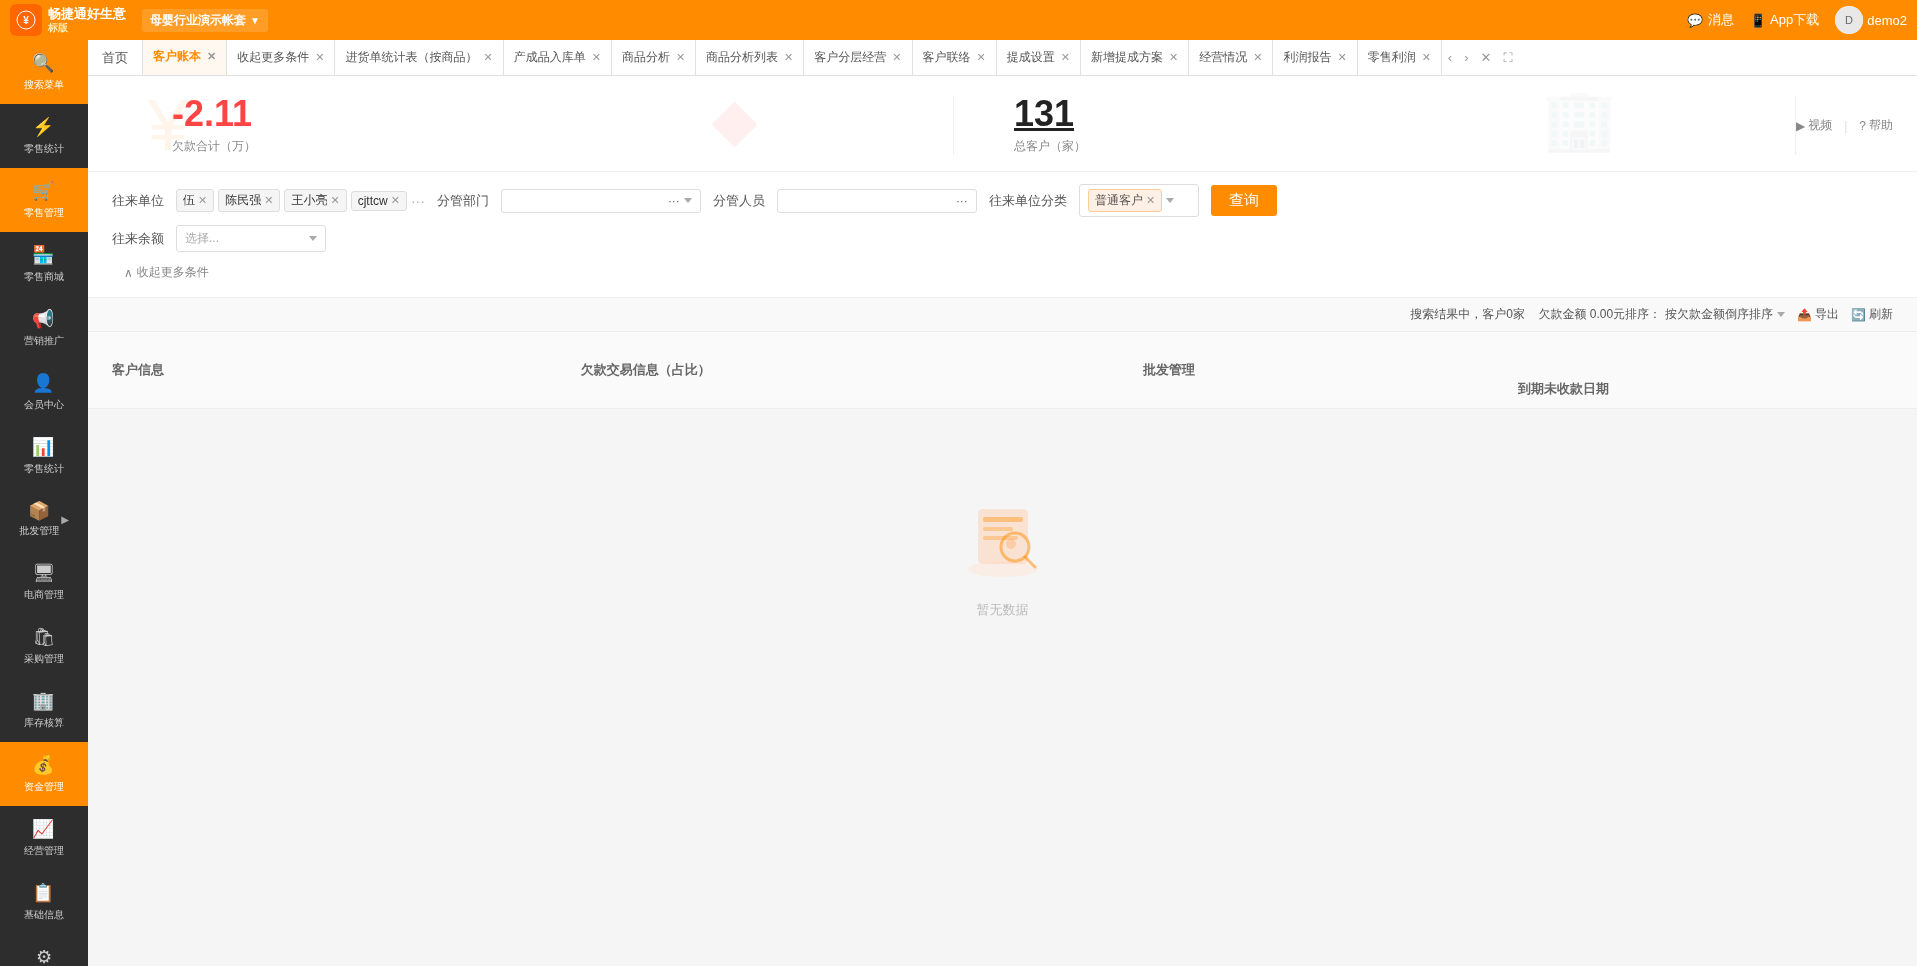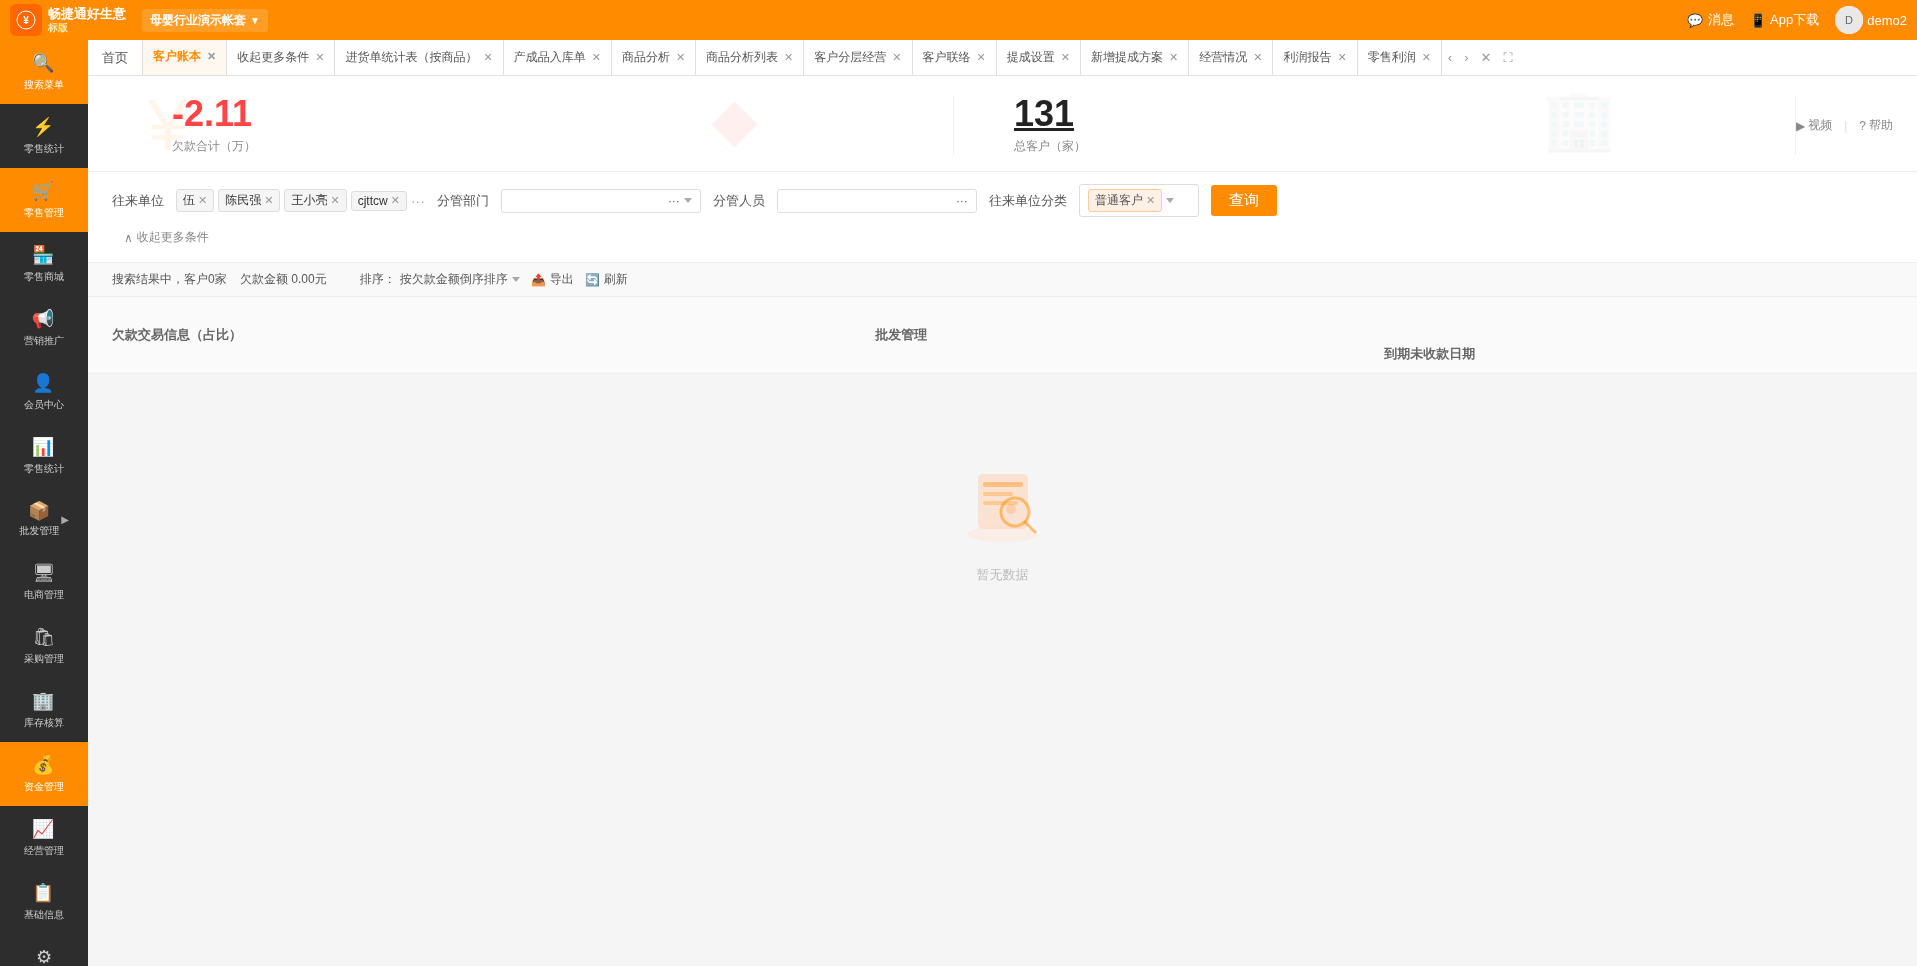--- a/index.html
+++ b/index.html
@@ -48,21 +48,21 @@
     .filter-label { font-size: 13px; color: #555; white-space: nowrap; }
     .filter-tags { display: flex; align-items: center; gap: 4px; flex-wrap: wrap; }
     .filter-tag { background: #f5f5f5; border: 1px solid #ddd; border-radius: 3px; padding: 2px 6px; font-size: 12px; display: flex; align-items: center; gap: 3px; }
     .filter-tag .x { color: #999; cursor: pointer; font-size: 11px; }
     .filter-select { border: 1px solid #ddd; border-radius: 3px; padding: 4px 8px; font-size: 12px; color: #555; display: flex; align-items: center; gap: 4px; cursor: pointer; min-width: 120px; background: #fff; }
     .more-dots { color: #aaa; cursor: pointer; font-size: 14px; }
     .collapse-btn { display: flex; align-items: center; gap: 4px; color: #888; font-size: 12px; cursor: pointer; margin: 0 auto; padding: 4px 12px; }
     .btn-query { background: #ff8c00; color: #fff; border: none; border-radius: 3px; padding: 6px 18px; font-size: 15px; cursor: pointer; white-space: nowrap; }
 
     
-    .results-info { background: #f9f9f9; padding: 8px 24px; border-bottom: 1px solid #eee; display: flex; align-items: center; justify-content: flex-start; font-size: 12px; color: #555; gap: 33px; }
+    .results-info { background: #f9f9f9; padding: 8px 24px; border-bottom: 1px solid #eee; display: flex; align-items: center; justify-content: flex-end; font-size: 12px; color: #555; }
     .results-actions { display: flex; align-items: center; gap: 12px; }
     .results-action { display: flex; align-items: center; gap: 3px; cursor: pointer; color: #555; }
     .sort-select { display: flex; align-items: center; gap: 4px; cursor: pointer; }
 
     
     .table-header { display: flex; align-items: center; padding: 10px 24px; background: #fafafa; border-bottom: 1px solid #eee; font-size: 13px; color: #666; font-weight: bold; }
     .table-col-1 { flex: 2.5; }
     .table-col-2 { flex: 3; }
     .table-col-3 { flex: 2; }
     .table-col-4 { flex: 2; margin-top: 38px; }
@@ -320,20 +320,27 @@
               <div class="filter-tag" style="background:#fff0e6;border-color:#ffcc99;">
                 <span>普通客户</span>
                 <span class="x">✕</span>
               </div>
               <span class="dropdown-arrow"></span>
             </div>
 
             <button class="btn-query">查询</button>
           </div>
 
+          <div class="filter-row">
+            <span class="filter-label">往来余额</span>
+            <div class="filter-select" style="min-width:150px;">
+              <span style="color:#aaa;">选择...</span>
+              <span class="dropdown-arrow" style="margin-left:auto;"></span>
+            </div>
+          </div>
 
           <div style="text-align:center;margin-top:4px;">
             <div class="collapse-btn">
               <span>∧</span>
               <span>收起更多条件</span>
             </div>
           </div>
         </div>
 
         <div class="results-info">
@@ -353,20 +360,21 @@
               <span>导出</span>
             </div>
             <div class="results-action">
               <span>🔄</span>
               <span>刷新</span>
             </div>
           </div>
         </div>
 
         <div class="table-header">
+          <div class="table-col-1">客户信息</div>
           <div class="table-col-2">欠款交易信息（占比）</div>
           <div class="table-col-3">批发管理</div>
           <div class="table-col-4">到期未收款日期</div>
         </div>
 
         <div class="empty-state">
           <div style="position:relative;width:100px;height:100px;">
             
             <svg width="100" height="100" viewBox="0 0 100 100">
               <ellipse cx="50" cy="80" rx="35" ry="8" fill="#ffe0cc" opacity="0.4"></ellipse>

